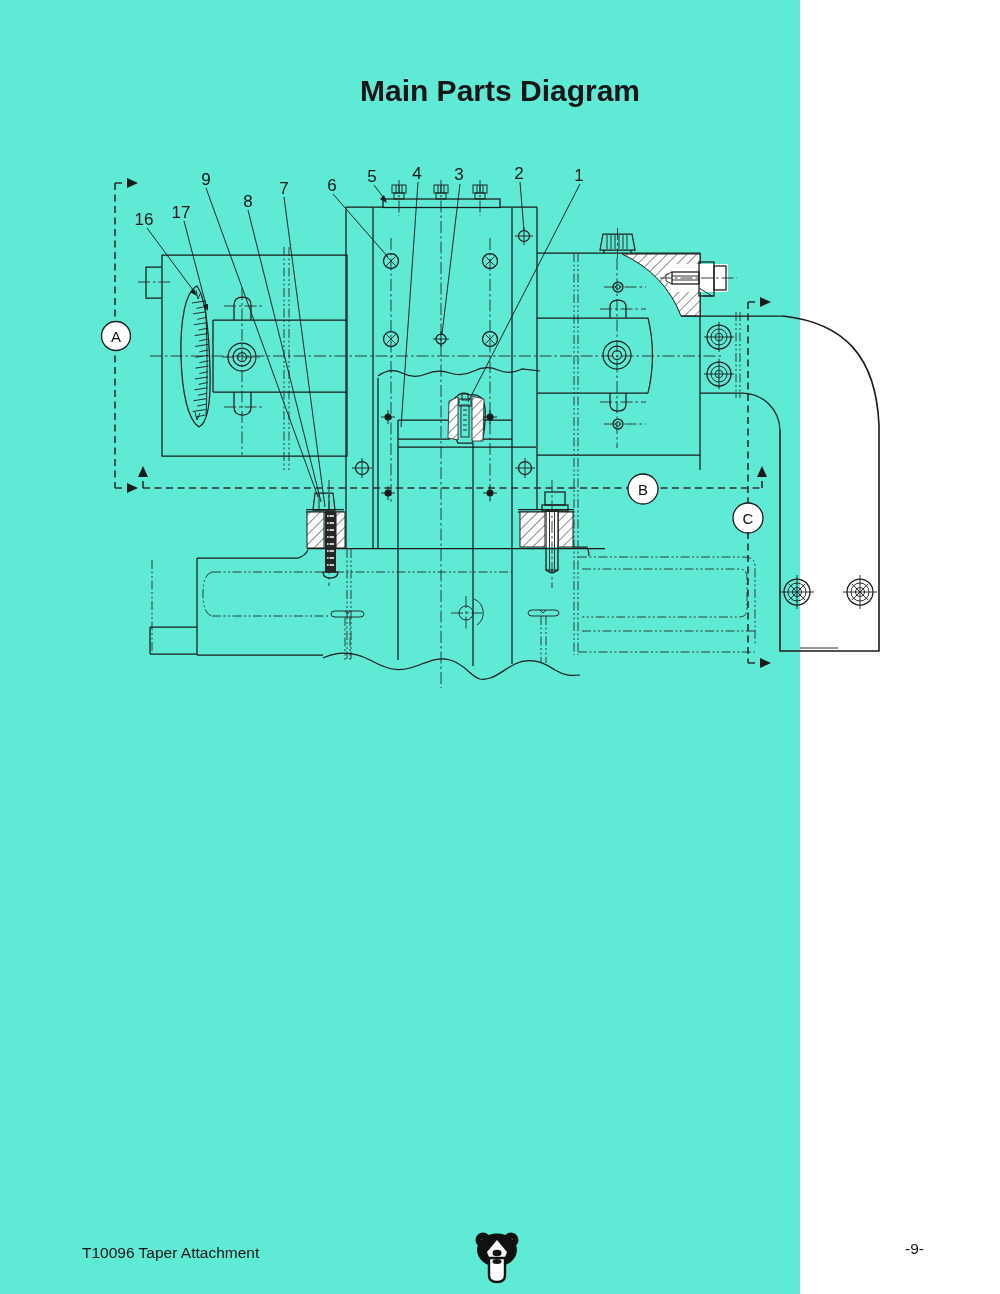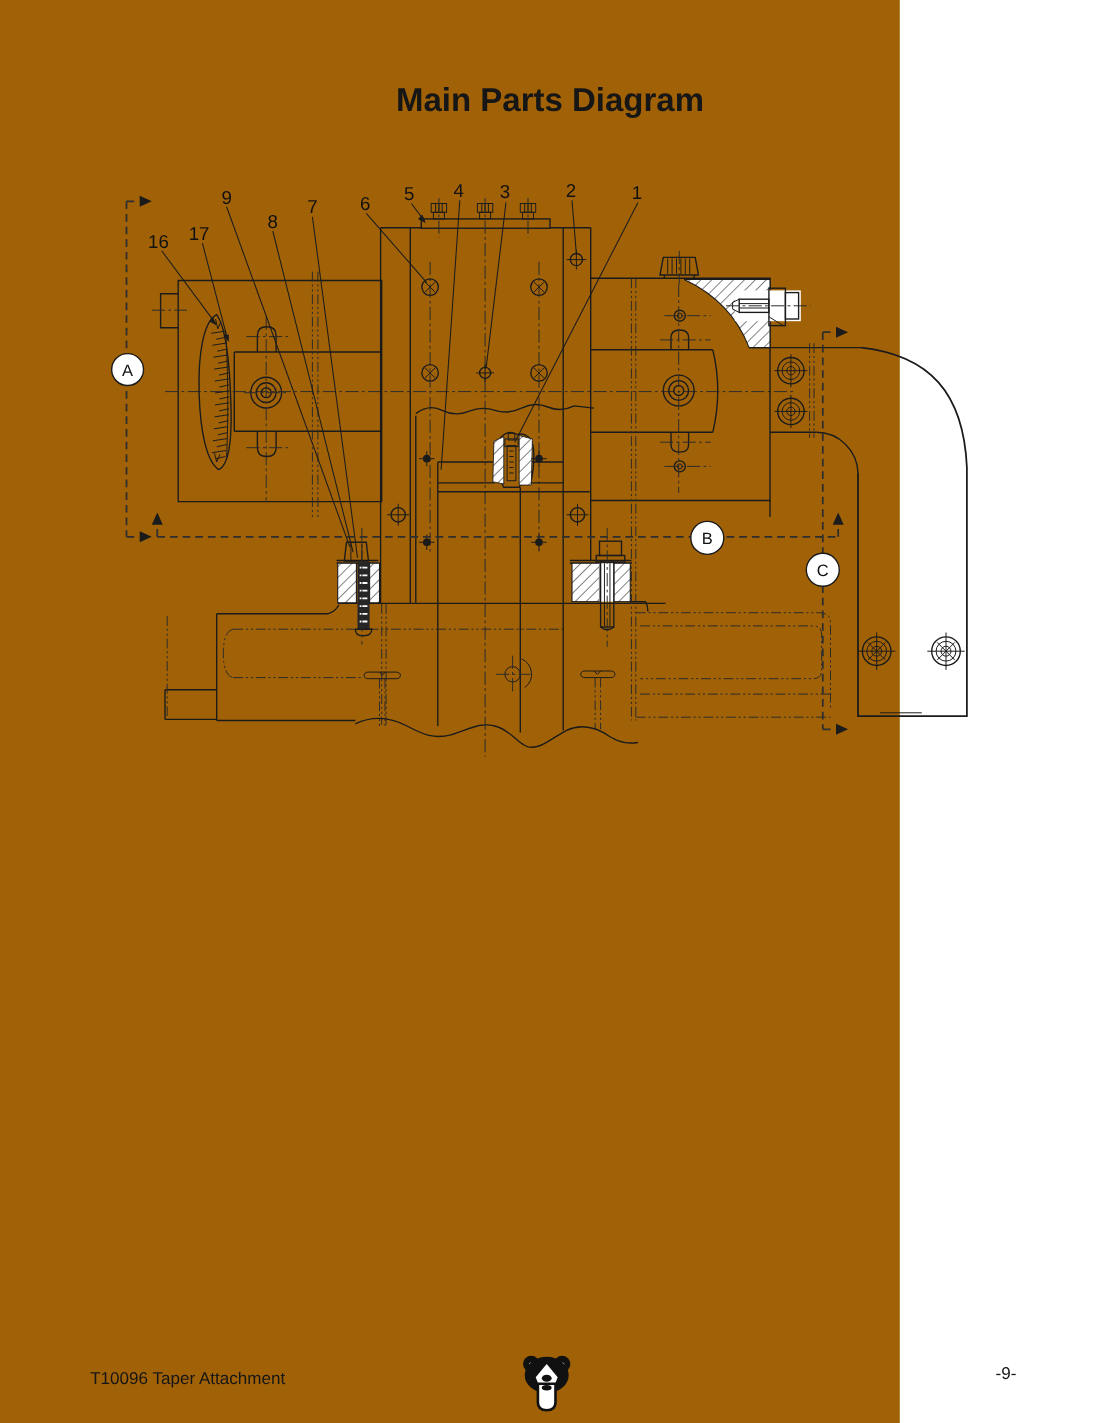--- a/index.html
+++ b/index.html
@@ -1,16 +1,16 @@
 <!DOCTYPE html>
 <html><head>
 <meta charset="utf-8">
 <style>
   html,body{margin:0;padding:0;background:#fff;}
-  #page{position:relative;width:800px;height:1294px;background:#a16207;font-family:"Liberation Sans",sans-serif;padding-left:18px;}
+  #page{position:relative;width:800px;height:1294px;background:#5eead4;font-family:"Liberation Sans",sans-serif;}
   svg{position:absolute;top:0;left:0;}
   .ln{stroke:#1b1b1b;stroke-width:1.25;fill:none;stroke-linecap:butt;}
   .ln2{stroke:#1b1b1b;stroke-width:1.6;fill:none;}
   .thin{stroke:#1b1b1b;stroke-width:0.9;fill:none;}
   .cl{stroke:#2a2a2a;stroke-width:0.9;fill:none;stroke-dasharray:12 3 2.5 3;}
   .ph{stroke:#2a2a2a;stroke-width:0.9;fill:none;stroke-dasharray:9 2.5 2 2.5 2 2.5;}
   .sec{stroke:#2e2e2e;stroke-width:1.6;fill:none;stroke-dasharray:7 4.5;}
   .lead{stroke:#1b1b1b;stroke-width:0.95;fill:none;}
   .fillb{fill:#1b1b1b;stroke:none;}
   .num{font-family:"Liberation Sans",sans-serif;font-size:17px;fill:#111;}

